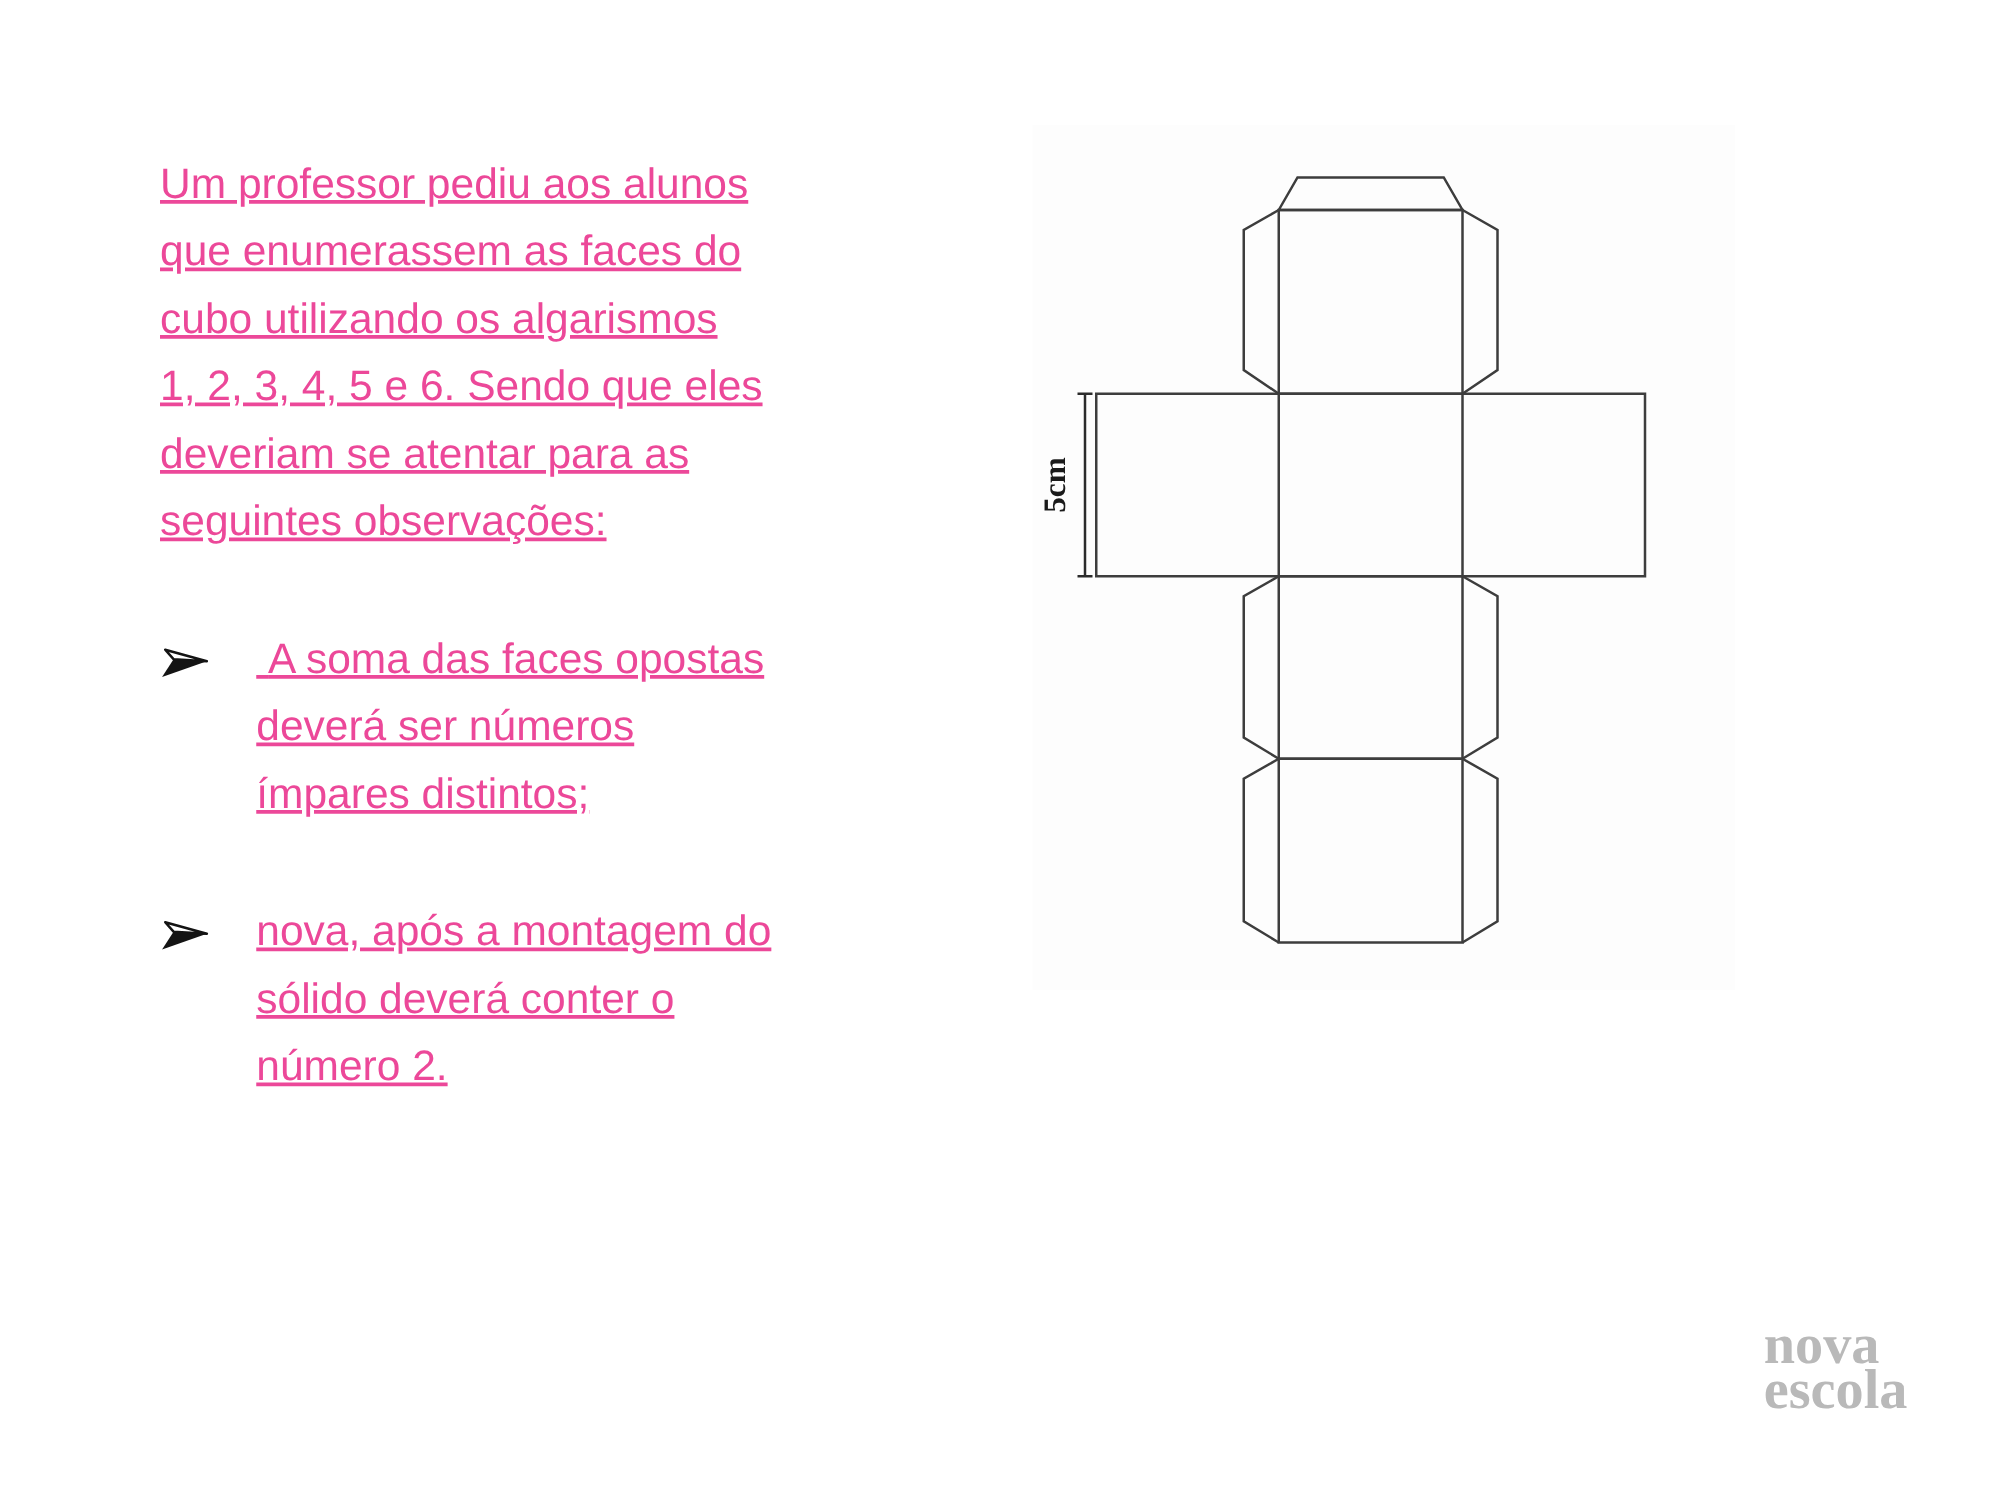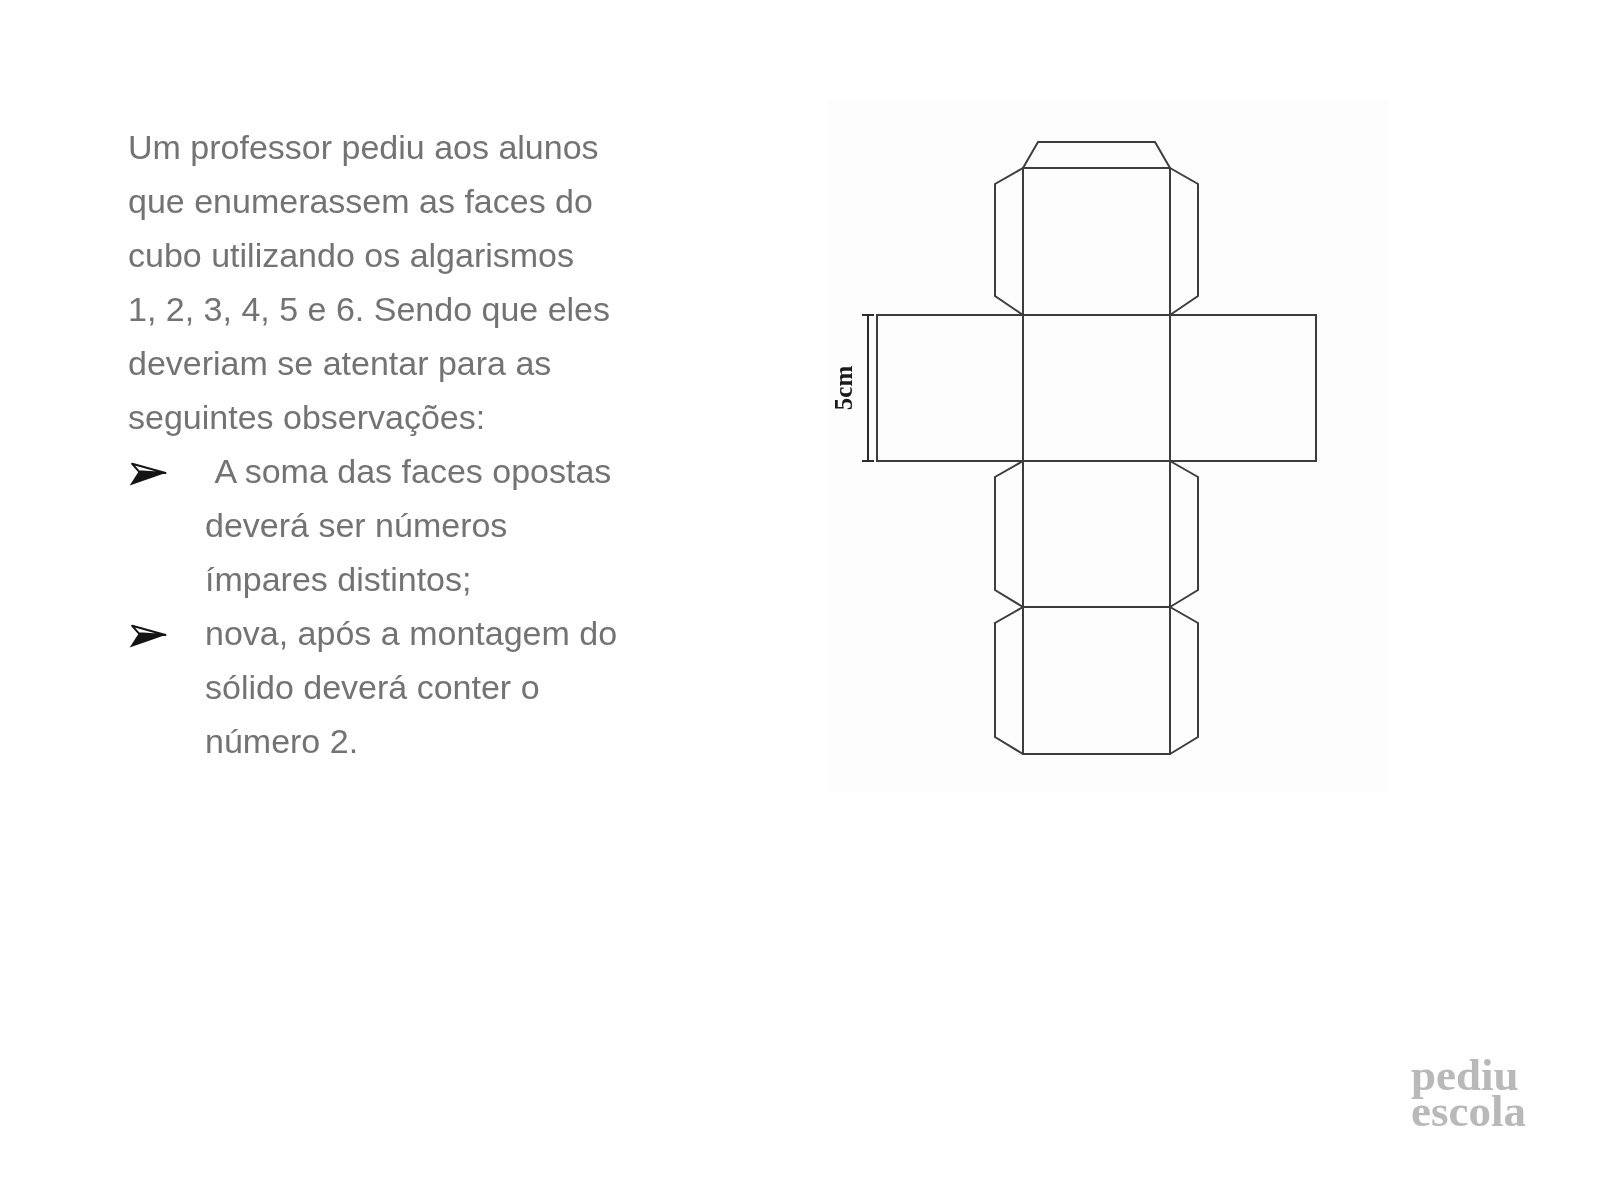--- a/index.html
+++ b/index.html
@@ -18,25 +18,27 @@
   .text-col {
     position: absolute;
     left: 128px;
     top: 120px;
     width: 640px;
   }
   .line {
     font-size: 34px;
     line-height: 54px;
     white-space: pre-wrap;
-    color: #737373;
+    color: #ec4899;
+    text-decoration: underline;
   }
   .bullet {
     display: flex;
     align-items: flex-start;
+    margin-top: 56px;
   }
   .bullet-icon-box {
     width: 77px;
     flex: 0 0 77px;
     padding-top: 13px;
   }
   .bullet-icon-box svg { display: block; }
   .bullet-text { flex: 1 1 auto; }
 
   
@@ -138,17 +140,17 @@
       <g stroke="#2b2b2b" stroke-width="2">
         <line x1="868" y1="315" x2="868" y2="461"></line>
         <line x1="862" y1="315" x2="874" y2="315"></line>
         <line x1="862" y1="461" x2="874" y2="461"></line>
       </g>
       <text x="852" y="388" transform="rotate(-90 852 388)" text-anchor="middle" font-family="Liberation Serif, DejaVu Serif, serif" font-size="25" font-weight="bold" fill="#1a1a1a">5cm</text>
     </svg>
   </div>
 
   <div class="logo">
-    <div>pediu</div>
+    <div>nova</div>
     <div>escola</div>
   </div>
 
 </div>
 
 </body></html>

